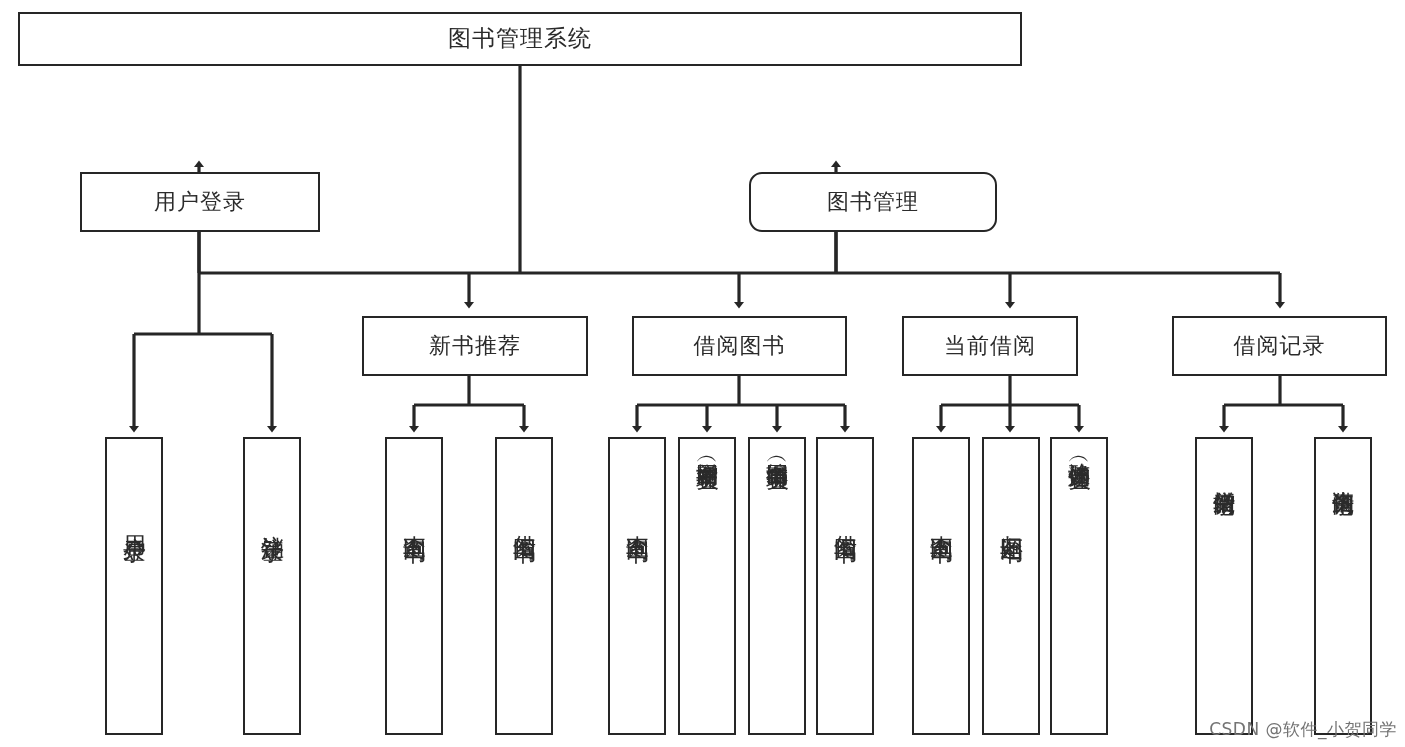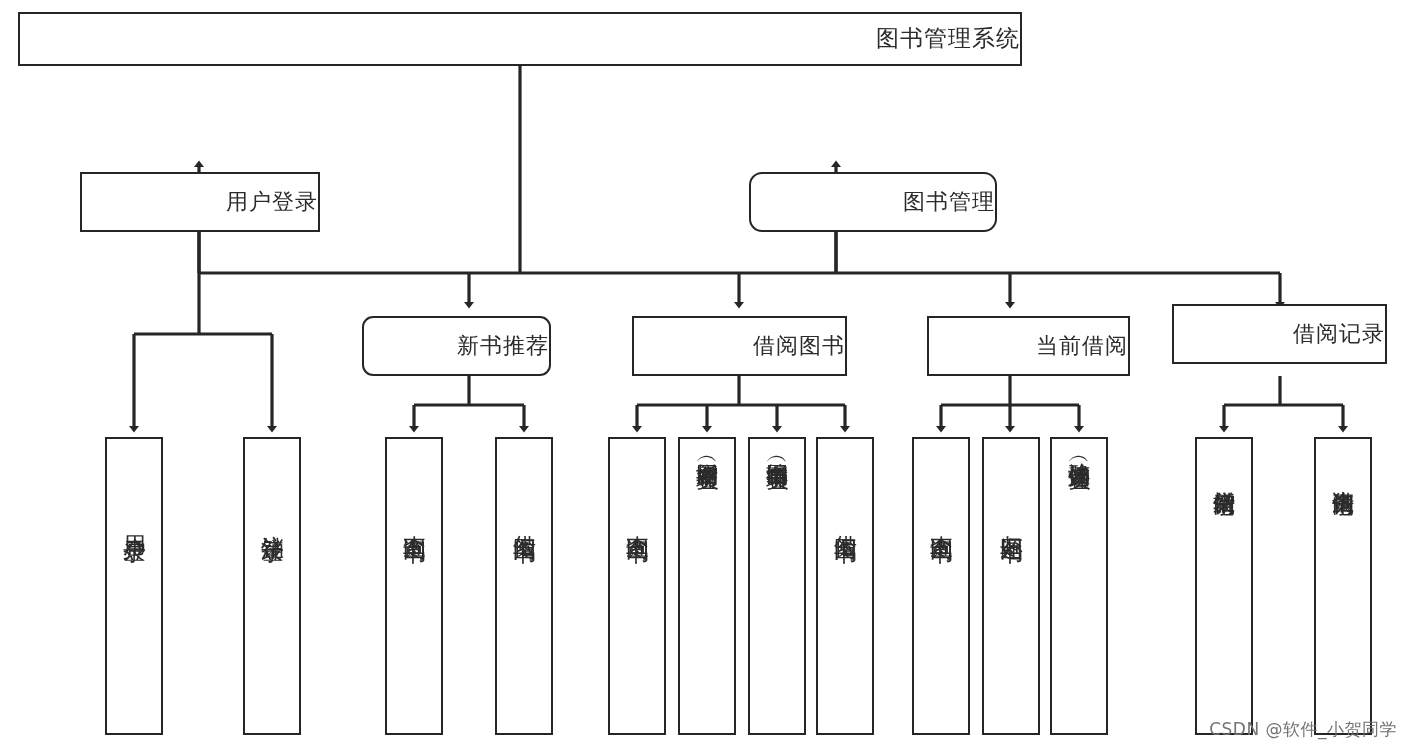--- a/index.html
+++ b/index.html
@@ -25,21 +25,21 @@
     height: 747px;
     pointer-events: none;
   }
   .node {
     position: absolute;
     box-sizing: border-box;
     border: 2.5px solid #262626;
     background: #ffffff;
     display: flex;
     align-items: center;
-    justify-content: flex-end;
+    justify-content: center;
     color: #2b2b2b;
   }
   .node.horiz {
     font-size: 22px;
     letter-spacing: 1px;
     line-height: 1.1;
   }
   .node.title {
     font-size: 23px;
   }
@@ -132,33 +132,33 @@
   </div>
 
   <div class="node horiz" style="left:80px; top:172px; width:240px; height:60px;">
     <span>用户登录</span>
   </div>
 
   <div class="node horiz" style="left:749px; top:172px; width:248px; height:60px;border-radius:13px;">
     <span>图书管理</span>
   </div>
 
-  <div class="node horiz" style="left:362px; top:316px; width:189px; height:60px;border-radius:11px;">
+  <div class="node horiz" style="left:362px; top:316px; width:226px; height:60px;">
     <span>新书推荐</span>
   </div>
 
   <div class="node horiz" style="left:632px; top:316px; width:215px; height:60px;">
     <span>借阅图书</span>
   </div>
 
-  <div class="node horiz" style="left:927px; top:316px; width:203px; height:60px;">
+  <div class="node horiz" style="left:902px; top:316px; width:176px; height:60px;">
     <span>当前借阅</span>
   </div>
 
-  <div class="node horiz" style="left:1172px; top:304px; width:215px; height:60px;">
+  <div class="node horiz" style="left:1172px; top:316px; width:215px; height:60px;">
     <span>借阅记录</span>
   </div>
 
   <div class="node vert" style="left:105px; top:437px; width:58px; height:298px; padding-top:78px;">
     <span class="vlabel">用户登录</span>
   </div>
 
   <div class="node vert" style="left:243px; top:437px; width:58px; height:298px; padding-top:78px;">
     <span class="vlabel">注销登录</span>
   </div>

